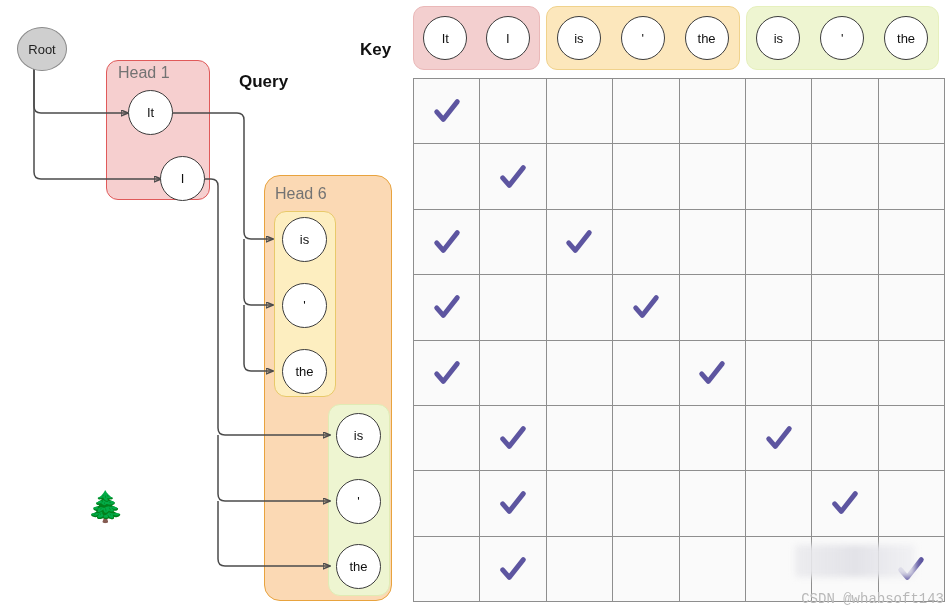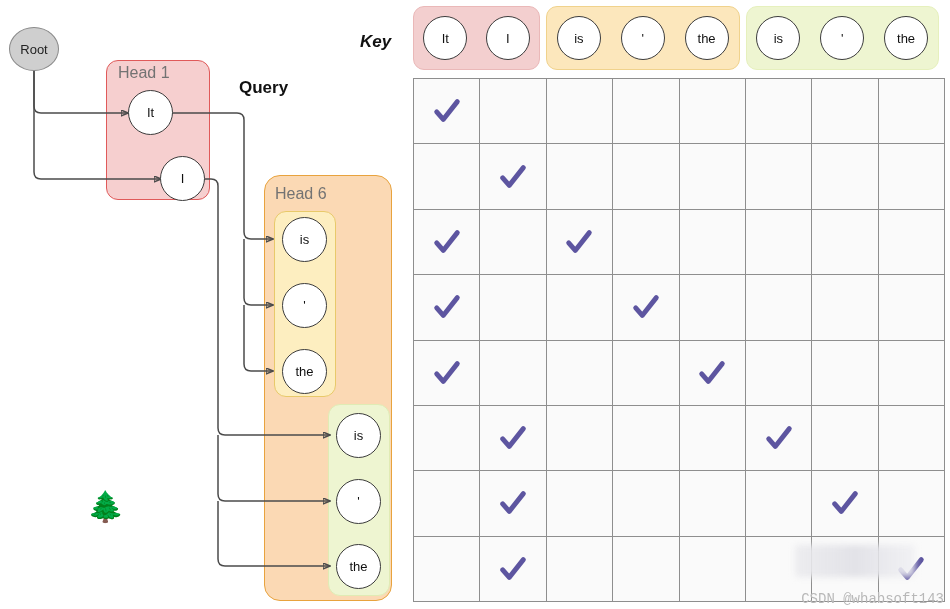--- a/index.html
+++ b/index.html
@@ -58,22 +58,22 @@
     white-space:nowrap;
   }
   .head1-title{left:118px;top:64px;}
   .head2-title{left:275px;top:185px;}
 
   .big-label{
     position:absolute;
     font-weight:bold;font-size:17px;color:#111;
     white-space:nowrap;z-index:7;
   }
-  .query-label{left:239px;top:78px;}
-  .key-label{left:360px;top:32px;font-style:italic;}
+  .query-label{left:239px;top:72px;}
+  .key-label{left:360px;top:40px;}
 
   .tree-mask-wrap{
     position:absolute;left:18px;top:492px;width:176px;text-align:center;z-index:7;
   }
   .tree-glyph{font-size:30px;line-height:30px;}
   .tree-mask-text{
     font-weight:bold;font-size:25px;color:#0d0d0d;margin-top:2px;letter-spacing:.2px;
   }
 
   svg.edges{position:absolute;left:0;top:0;width:950px;height:609px;z-index:4;
@@ -164,21 +164,21 @@
   </svg>
 
   <div class="group-box head1-box"></div>
   <div class="group-box head2-box"></div>
   <div class="group-box head2-inner-yellow"></div>
   <div class="group-box head2-inner-green"></div>
 
   <div class="box-title head1-title">Head 1</div>
   <div class="box-title head2-title">Head 6</div>
 
-  <div class="node root" style="left:9px;top:27px;width:50px;height:44px;">Root</div>
+  <div class="node root" style="left:17px;top:27px;width:50px;height:44px;">Root</div>
 
   <div class="node" style="left:128px;top:90px;width:45px;height:45px;">It</div>
   <div class="node" style="left:160px;top:156px;width:45px;height:45px;">I</div>
 
   <div class="node" style="left:282px;top:217px;width:45px;height:45px;">is</div>
   <div class="node" style="left:282px;top:283px;width:45px;height:45px;">'</div>
   <div class="node" style="left:282px;top:349px;width:45px;height:45px;">the</div>
 
   <div class="node" style="left:336px;top:413px;width:45px;height:45px;">is</div>
   <div class="node" style="left:336px;top:479px;width:45px;height:45px;">'</div>

